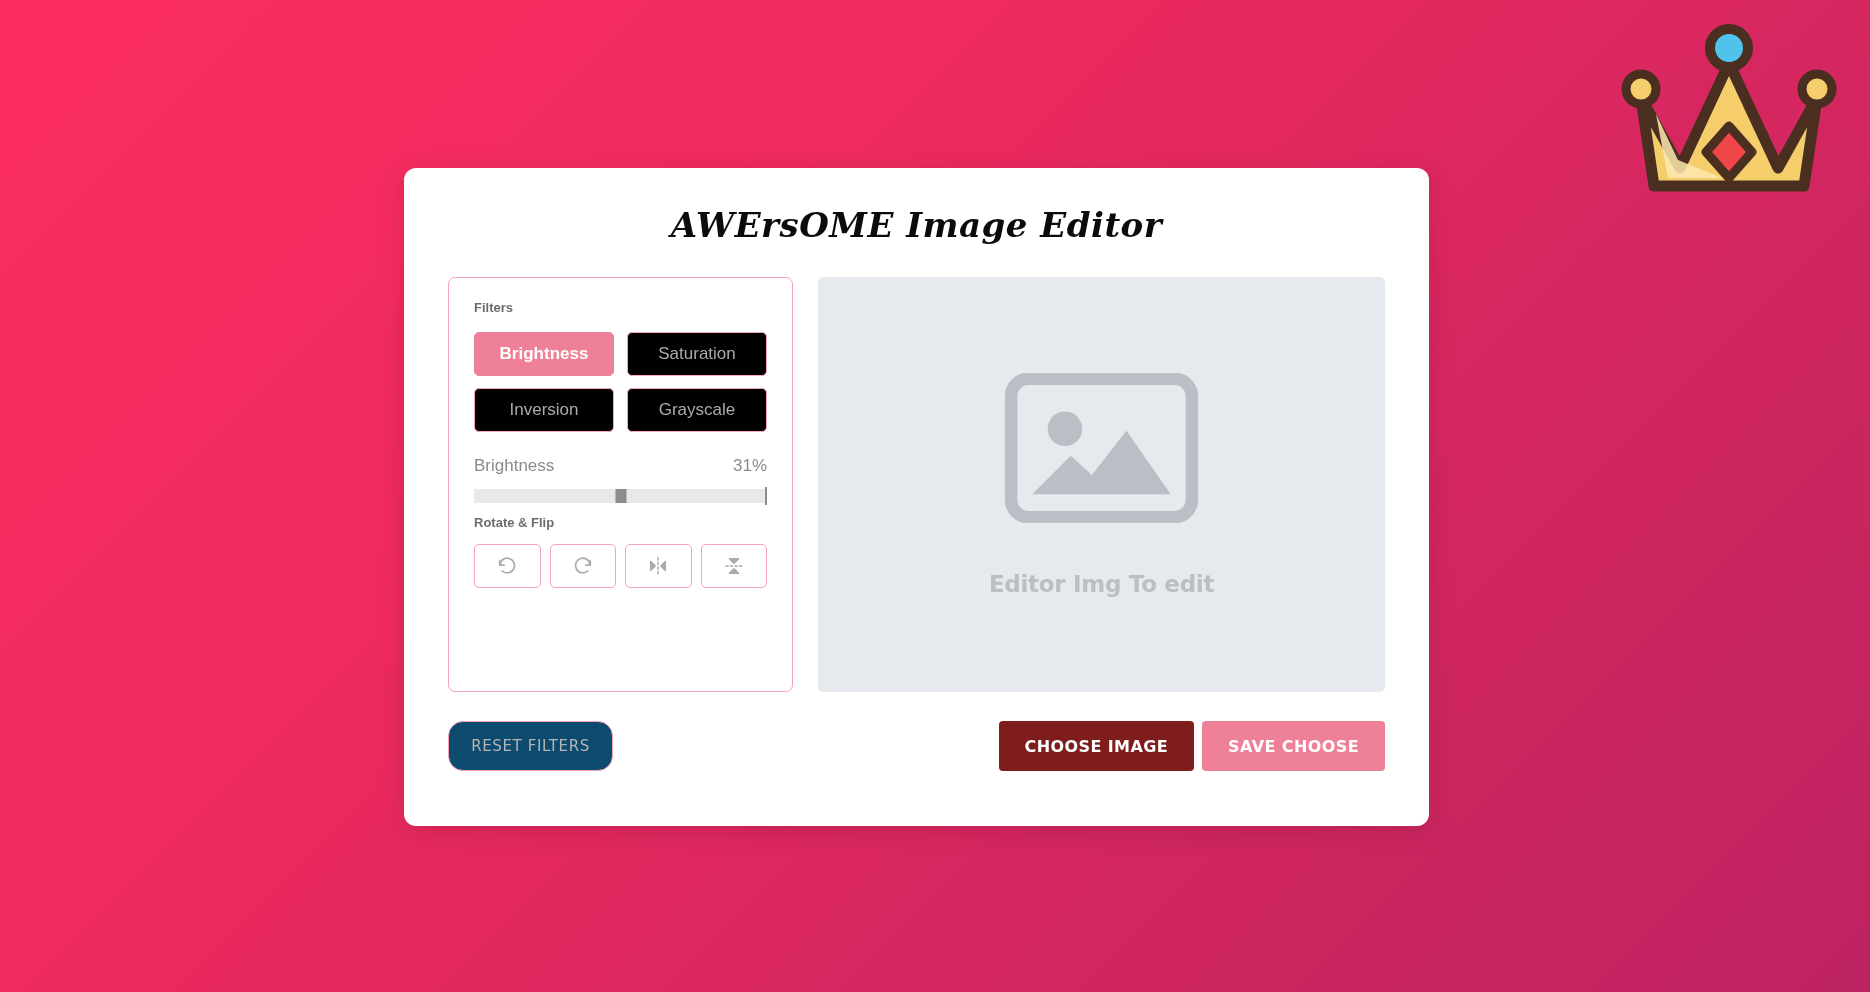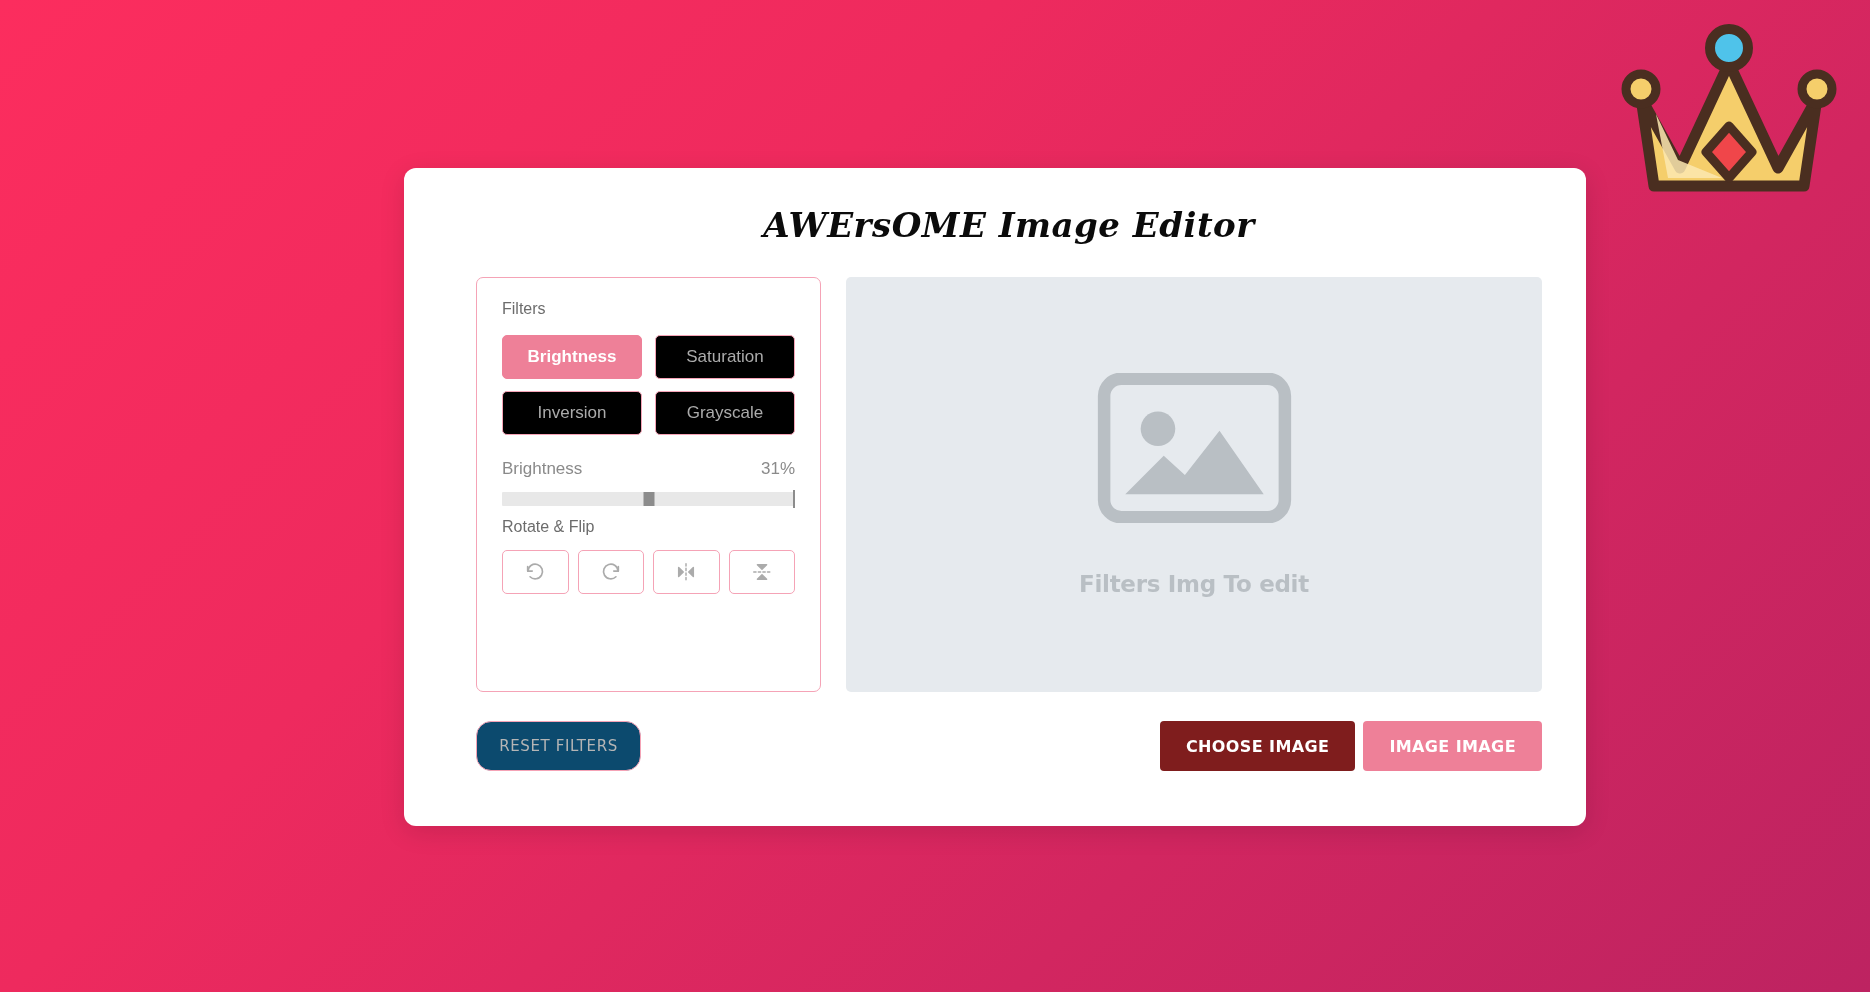--- a/index.html
+++ b/index.html
@@ -24,26 +24,25 @@
     width: 222px;
     height: 190px;
     pointer-events: none;
   }
 
   
   .card {
     position: absolute;
     left: 404px;
     top: 168px;
-    width: 1182px;
+    width: 1025px;
     height: 658px;
     background: #ffffff;
     border-radius: 12px;
     box-shadow: 0 6px 26px rgba(0,0,0,0.12);
-    padding-left: 28px;
   }
 
   .app-title {
     text-align: center;
     font-family: "DejaVu Serif", serif;
     font-style: italic;
     font-weight: bold;
     font-size: 34px;
     color: #0b0b0b;
     letter-spacing: 0.5px;
@@ -60,23 +59,23 @@
 
   
   .filters-panel {
     width: 345px;
     border: 1px solid #f5a3b6;
     border-radius: 7px;
     padding: 22px 25px 26px 25px;
   }
 
   .section-title {
-    font-size: 16px;
+    font-size: 13px;
     color: #6c6c6c;
-    font-weight: 400;
+    font-weight: 700;
     margin-bottom: 17px;
   }
 
   .filter-grid {
     display: grid;
     grid-template-columns: 1fr 1fr;
     gap: 12px 13px;
   }
 
   .filter-btn {
@@ -302,26 +301,26 @@
     </div>
 
     <div class="preview">
       <span>
         <svg width="195" height="150" viewBox="0 0 100 78">
           <rect x="3" y="3" width="94" height="72" rx="9" ry="9" fill="none" stroke="#b9bfc4" stroke-width="6.5"></rect>
           <circle cx="31" cy="29" r="9" fill="#b9bfc4"></circle>
           <path d="M14 63 L34 43 L45 53 L63 30 L86 63 Z" fill="#b9bfc4"></path>
         </svg>
       </span>
-      <div class="preview-text">Filters Img To edit</div>
+      <div class="preview-text">Editor Img To edit</div>
     </div>
 
   </div>
 
   <div class="controls">
     <button class="reset-btn">RESET FILTERS</button>
     <div class="right-btns">
       <button class="choose-btn">CHOOSE IMAGE</button>
-      <button class="save-btn">IMAGE IMAGE</button>
+      <button class="save-btn">SAVE CHOOSE</button>
     </div>
   </div>
 
 </div>
 
 </body></html>

